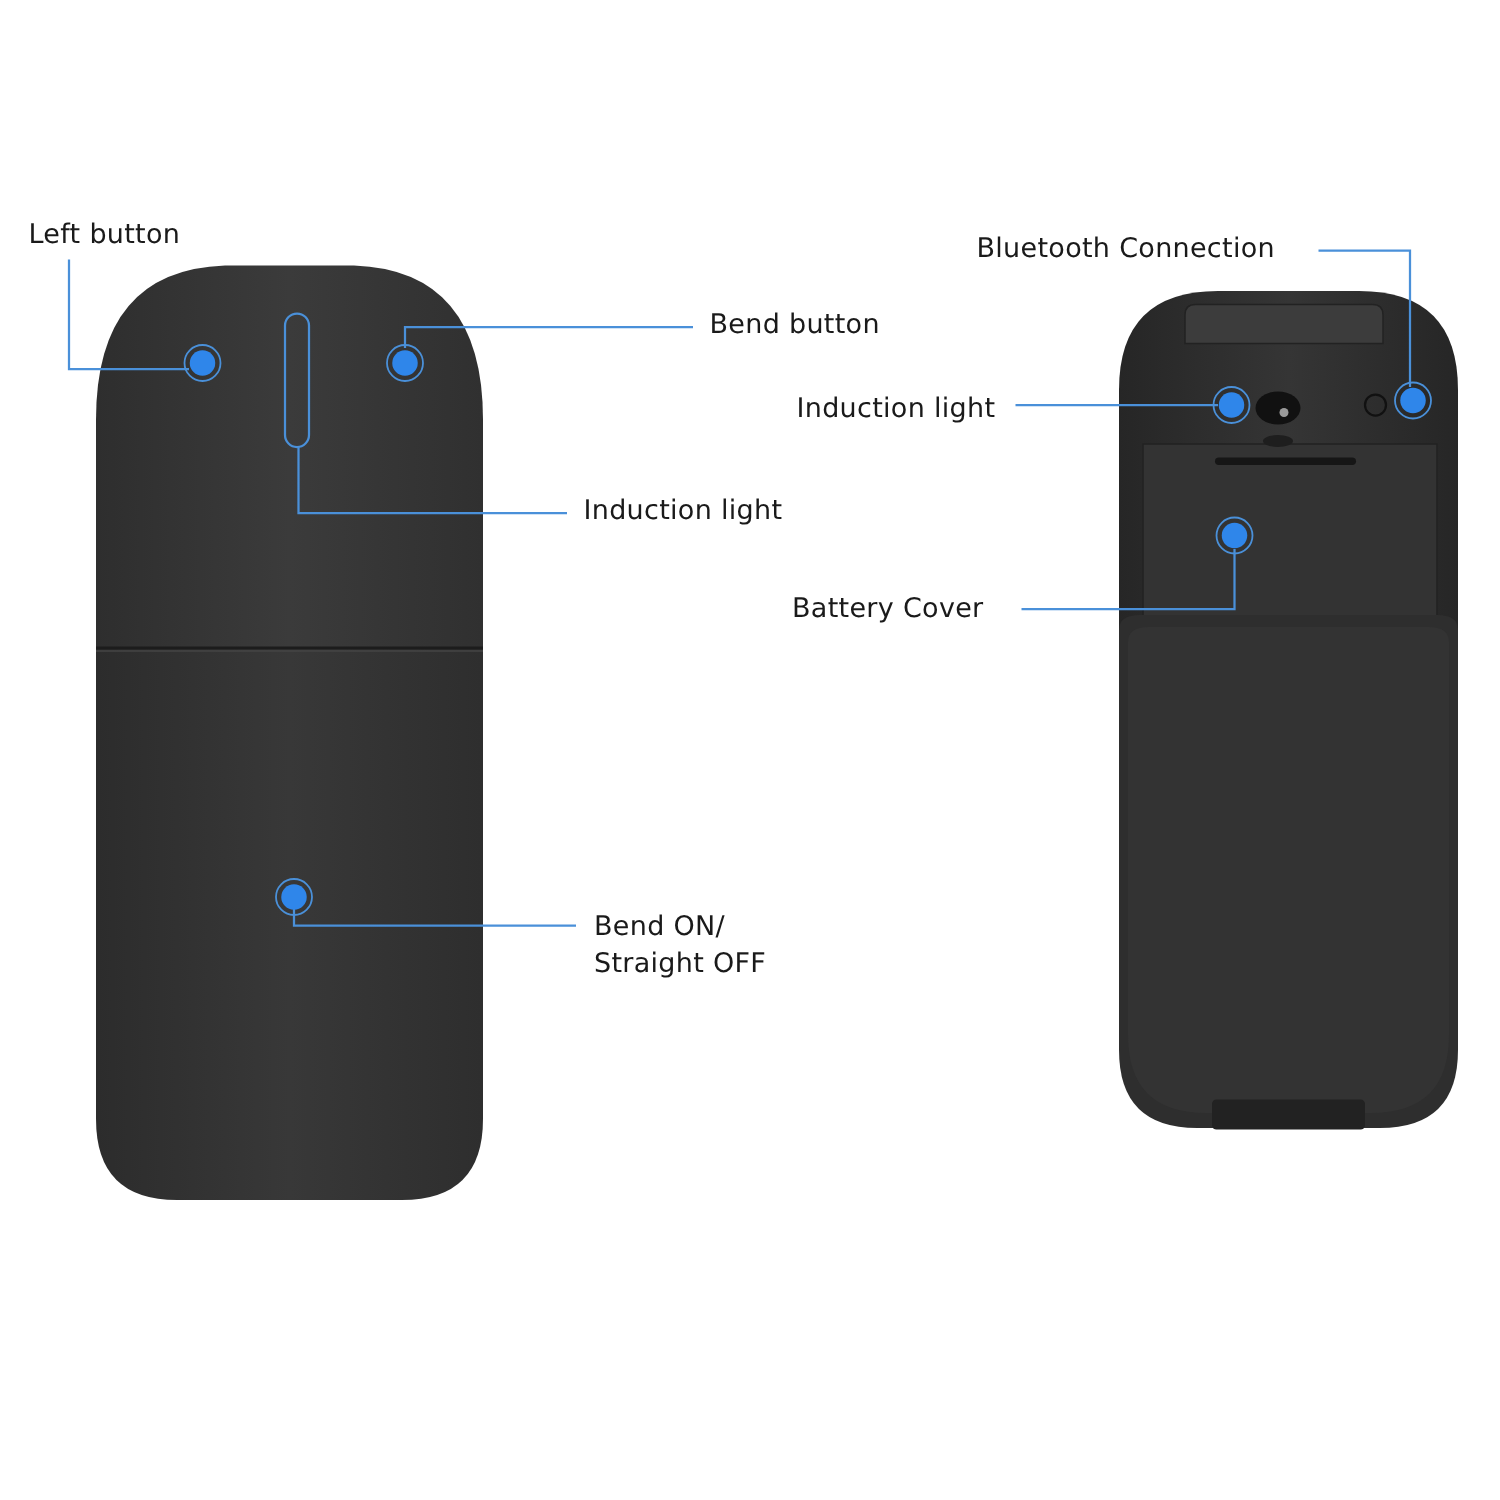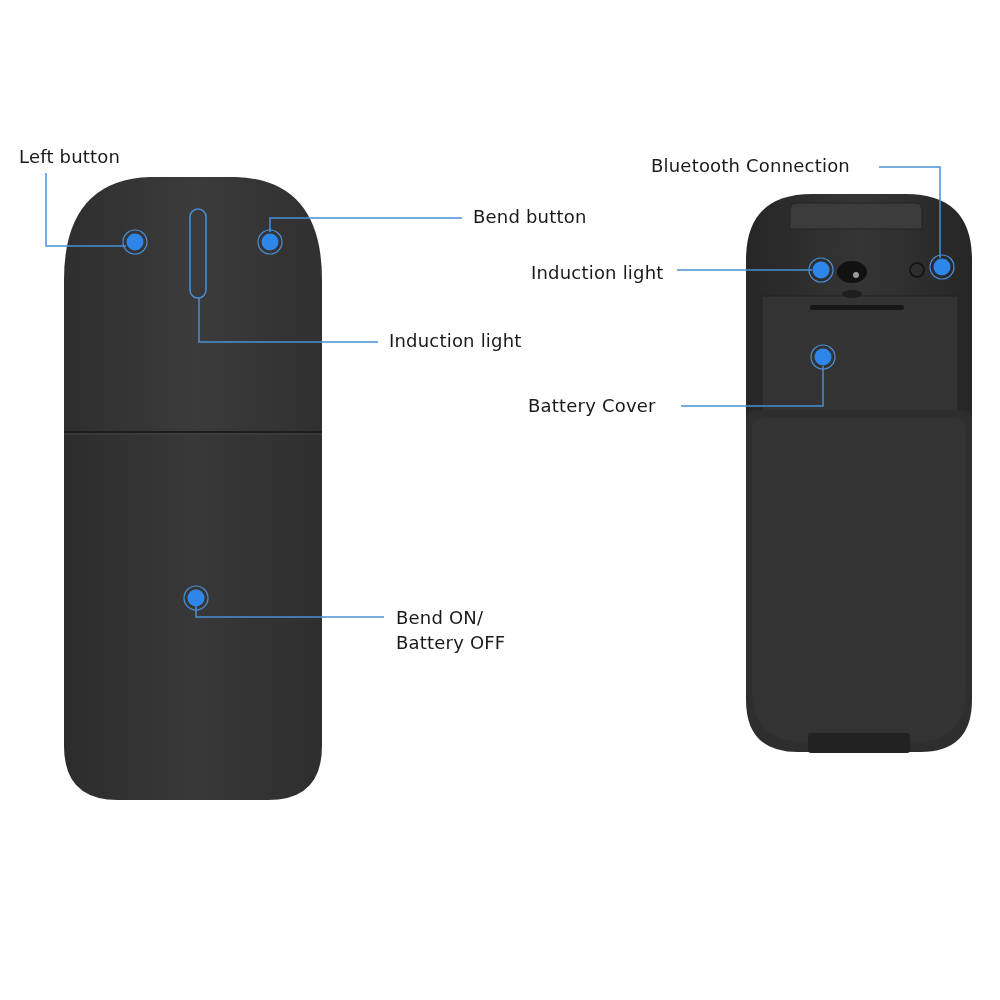--- a/index.html
+++ b/index.html
@@ -106,19 +106,19 @@
         <circle cx="823" cy="357" r="12" fill="none" stroke="#4a90d9" stroke-width="1.2"></circle>
         <circle cx="823" cy="357" r="8.5" fill="#2f86ea"></circle>
       </g>
     </g>
   </svg>
 
   <div class="label" style="left:19px; top:145px;">Left button</div>
   <div class="label" style="left:473px; top:205px;">Bend button</div>
   <div class="label" style="left:389px; top:329px;">Induction light</div>
   <div class="label" style="left:396px; top:606px;text-align:center;">Bend ON/</div>
-  <div class="label" style="left:396px; top:631px;">Battery OFF</div>
+  <div class="label" style="left:396px; top:631px;">Straight OFF</div>
 
   <div class="label" style="left:651px; top:154px;">Bluetooth Connection</div>
   <div class="label" style="left:531px; top:261px;">Induction light</div>
   <div class="label" style="left:528px; top:394px;">Battery Cover</div>
 
 </div>
 
 </body></html>

